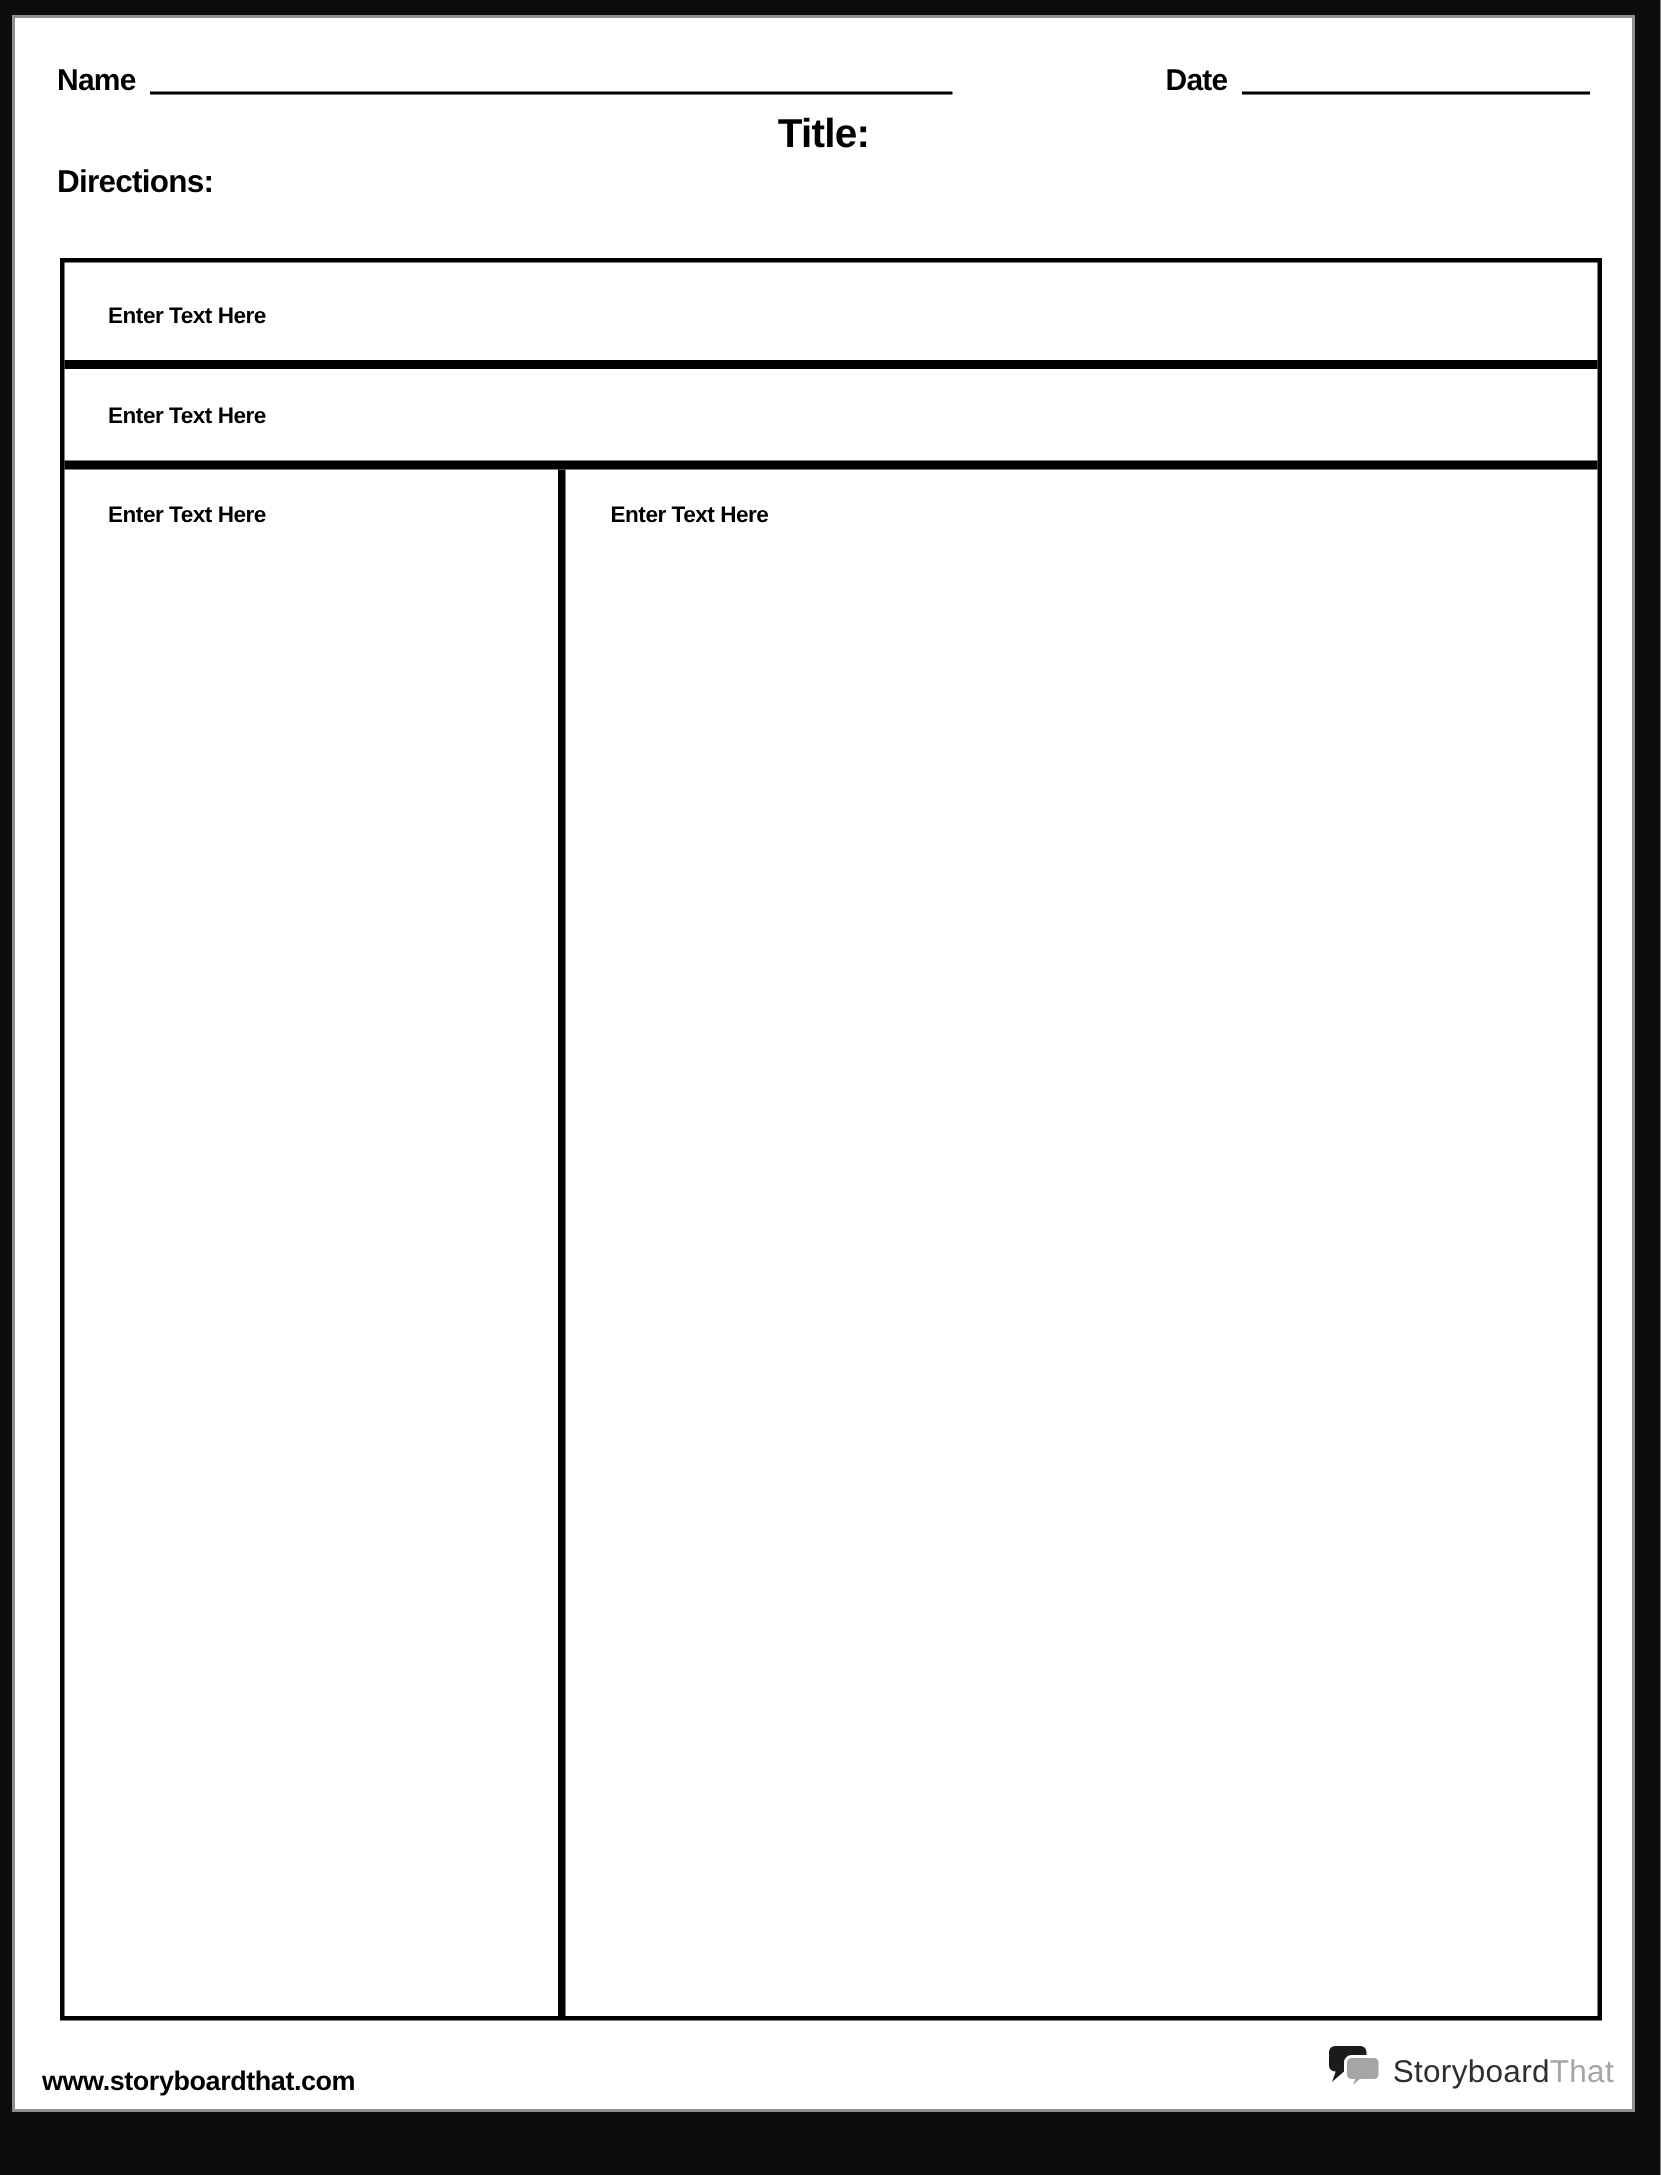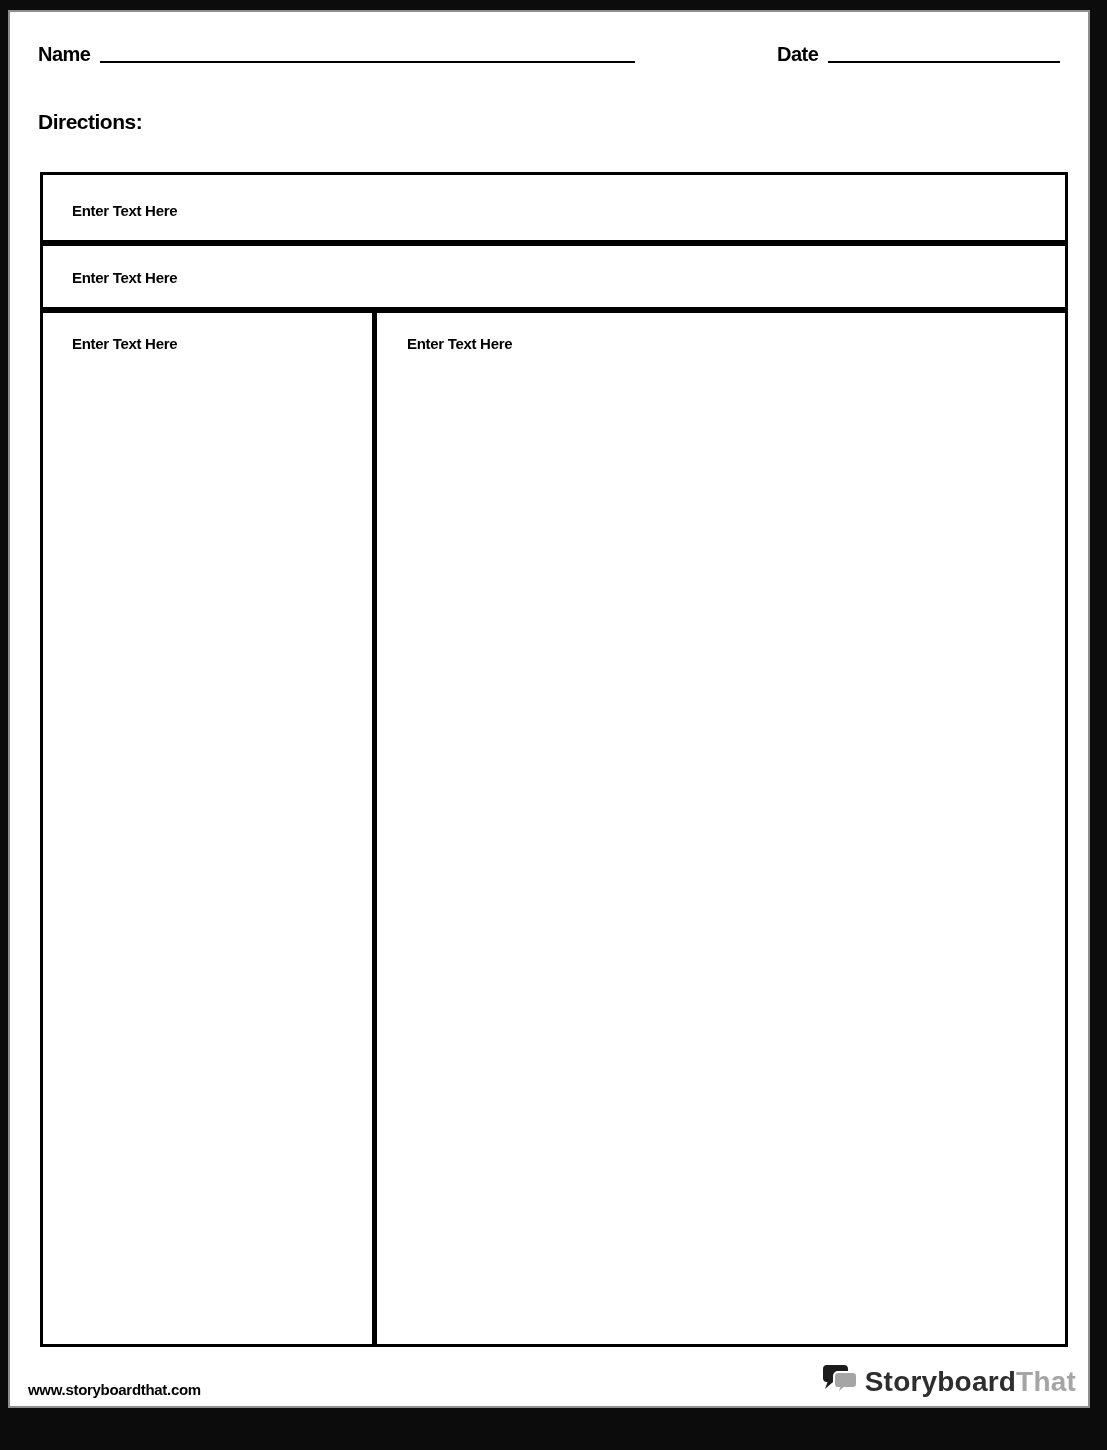--- a/index.html
+++ b/index.html
@@ -98,55 +98,55 @@
     letter-spacing: -0.3px;
     font-stretch: condensed;
     cursor: text;
     margin-left: 16px;
   }
   
   .site-url {
     position: absolute;
     left: 18px; bottom: 8px;
     font-weight: bold;
-    font-size: 15px;
+    font-size: 18px;
     letter-spacing: -0.3px;
     font-stretch: condensed;
   }
   .logo {
     position: absolute;
     right: 12px; bottom: 4px;
     display: flex;
     align-items: center;
     gap: 5px;
   }
   .logo-text {
-    font-size: 28px;
+    font-size: 21px;
     letter-spacing: 0.2px;
     white-space: nowrap;
-    font-weight: bold;
   }
   .logo-primary { color: #2e2e2e; }
   .logo-secondary { color: #a5a5a5; }
 </style>
 </head>
 <body>
 
 <div class="page">
 
   <div class="field-group date-group">
     <span class="field-label">Date</span>
     <span class="rule"></span>
   </div>
 
   <div class="field-group name-group">
     <span class="field-label">Name</span>
     <span class="rule"></span>
   </div>
 
+  <div class="title">Title:</div>
 
   <div class="directions">Directions:</div>
 
   <div class="sheet">
 
     <div class="sheet-row-1">
       <span class="placeholder">Enter Text Here</span>
     </div>
 
     <div class="sheet-row-2">

